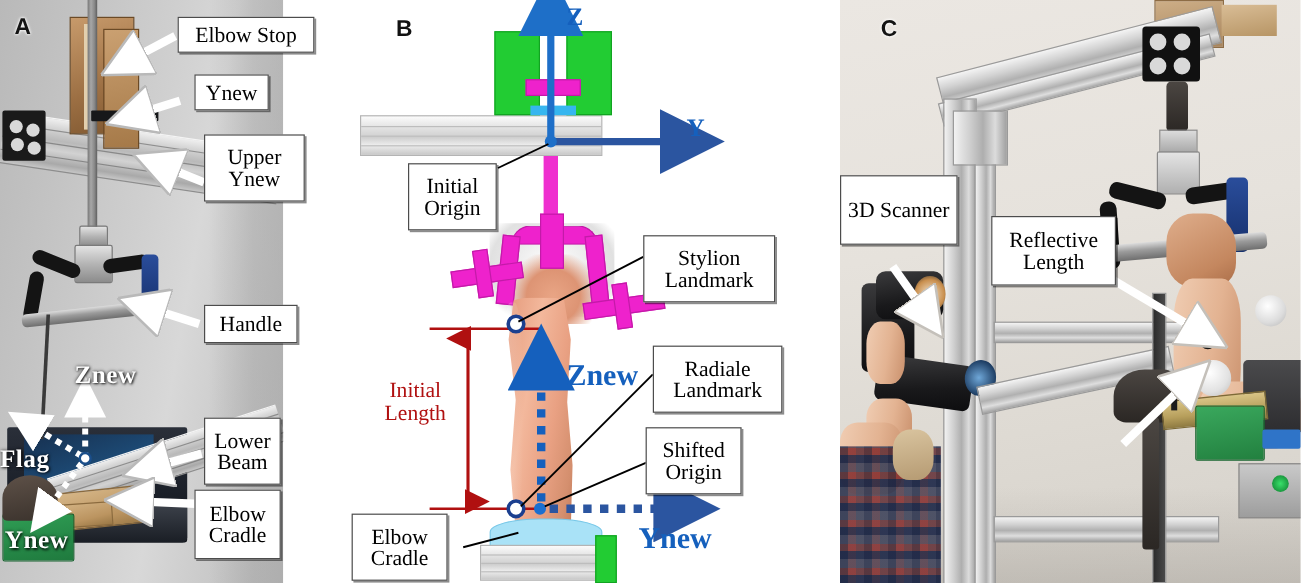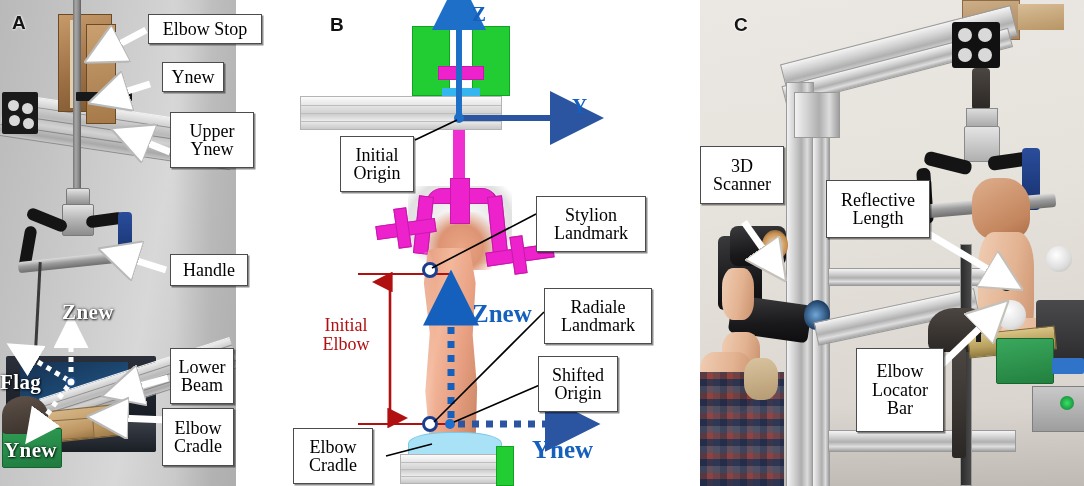--- a/index.html
+++ b/index.html
@@ -293,21 +293,21 @@
       <line x1="132" y1="444" x2="86" y2="456" stroke="#000" stroke-width="1.6"></line>
     </svg>
 
     <div class="bluetxt" style="left:172px;top:2px;font-size:21px;">Z</div>
     <div class="bluetxt" style="left:272px;top:94px;font-size:21px;">Y</div>
     <div class="bluetxt" style="left:172px;top:300px;font-size:25px;">Znew</div>
     <div class="bluetxt" style="left:232px;top:436px;font-size:25px;">Ynew</div>
 
     <div class="redtxt" style="left:6px;top:316px;width:80px;font-size:18px;">
       <span>Initial</span><br>
-      <span>Elbow</span>
+      <span>Length</span>
     </div>
 
     <div class="panel-letter" style="left:30px;top:14px;">B</div>
   </div>
 
   <div class="lbl" style="left:340px;top:136px;width:74px;height:56px;font-size:18px;">Initial Origin</div>
   <div class="lbl" style="left:536px;top:196px;width:110px;height:56px;font-size:18px;">Stylion Landmark</div>
   <div class="lbl" style="left:538px;top:356px;width:80px;height:56px;font-size:18px;">Shifted Origin</div>
   <div class="lbl" style="left:544px;top:288px;width:108px;height:56px;font-size:18px;">Radiale Landmark</div>
   <div class="lbl" style="left:293px;top:428px;width:80px;height:56px;font-size:18px;">Elbow Cradle</div>
@@ -399,17 +399,16 @@
         </marker>
       </defs>
       <line x1="44" y1="222" x2="68" y2="256" stroke="#ffffff" stroke-width="7" marker-end="url(#wArrowC)"></line>
       <line x1="222" y1="230" x2="296" y2="274" stroke="#ffffff" stroke-width="7" marker-end="url(#wArrowC)"></line>
       <line x1="236" y1="370" x2="286" y2="322" stroke="#ffffff" stroke-width="7" marker-end="url(#wArrowC)"></line>
     </svg>
 
     <div class="panel-letter onphoto" style="left:34px;top:14px;">C</div>
   </div>
 
-  <div class="lbl" style="left:700px;top:146px;width:84px;height:58px;font-size:18px;">3D Scanner</div>
+  <div class="lbl" style="left:700px;top:146px;width:98px;height:58px;font-size:18px;">3D Scanner</div>
   <div class="lbl" style="left:826px;top:180px;width:104px;height:58px;font-size:18px;">Reflective Length</div>
-  <div class="lbl" style="left:856px;top:348px;width:88px;height:84px;font-size:18px;">Elbow Locator Bar</div>
 
 </div>
 
 </body></html>

